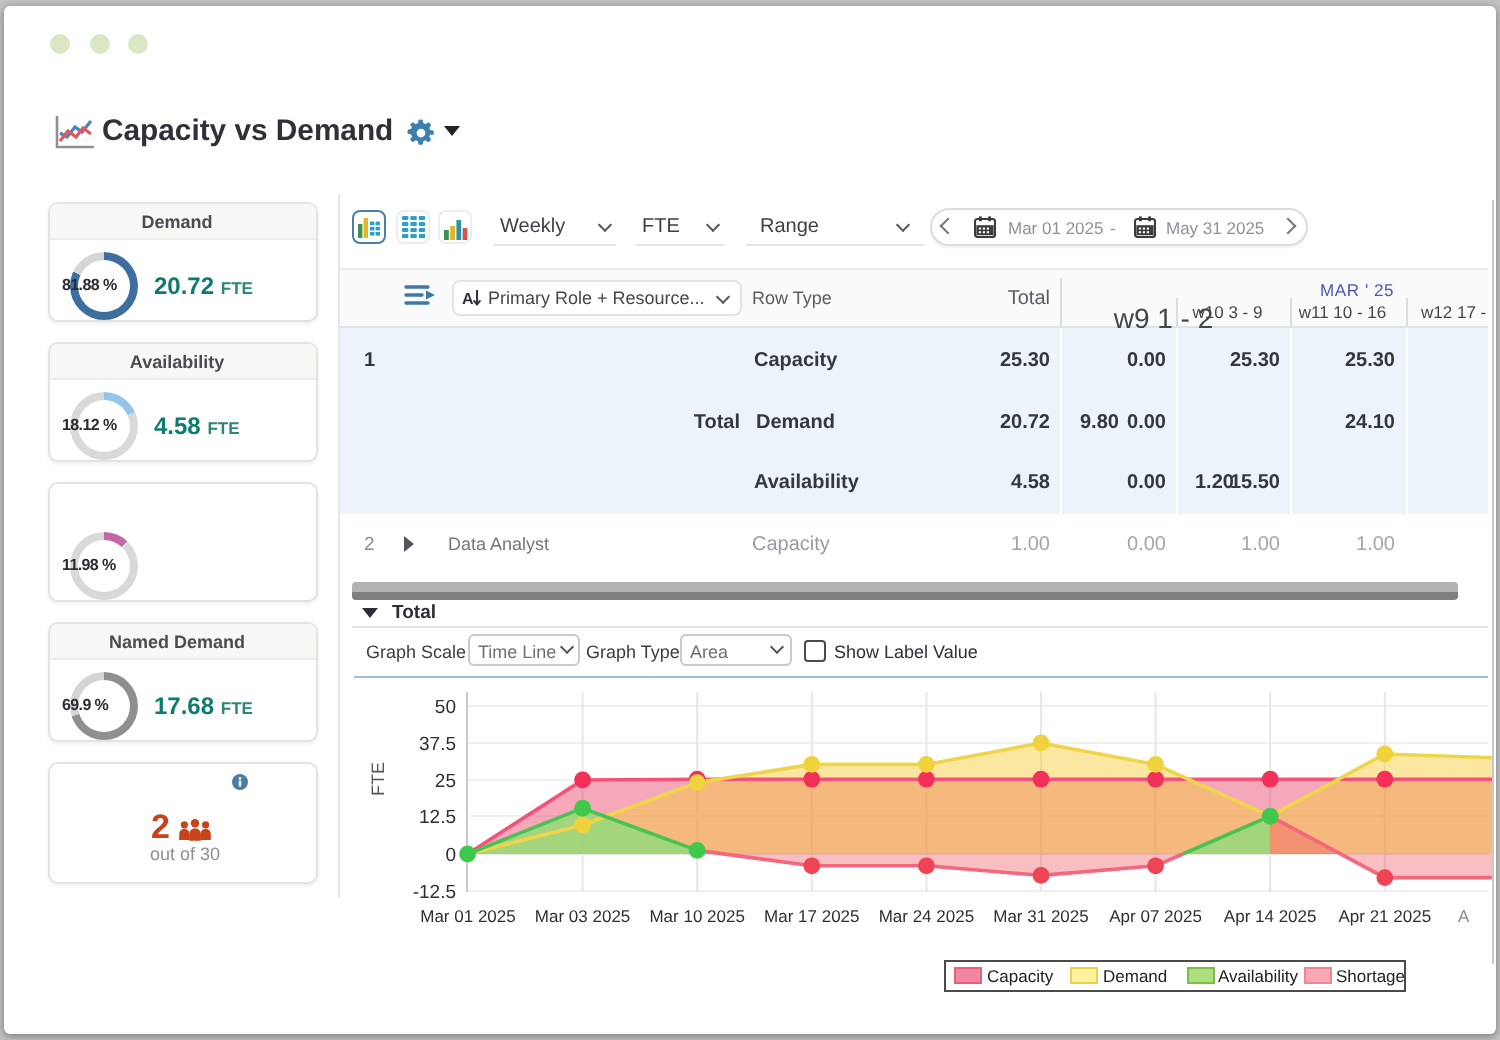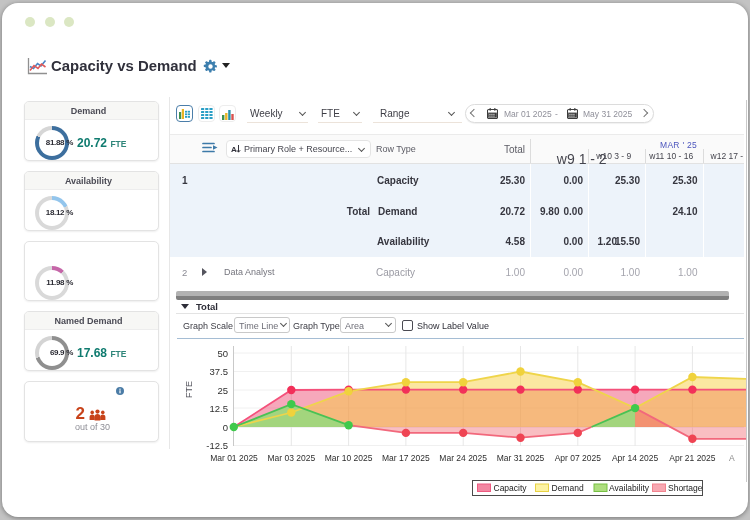--- a/index.html
+++ b/index.html
@@ -1,28 +1,28 @@
 <!DOCTYPE html>
 <html><head>
 <meta charset="utf-8">
 <style>
 * { margin:0; padding:0; box-sizing:border-box; }
 html,body { width:750px; height:520px; overflow:hidden; }
 body { background:#c3c3c3; font-family:"Liberation Sans", sans-serif; }
-.card { position:absolute; left:2px; top:3px; width:746px; height:514px; background:#fff; border-radius:16px; box-shadow:0 1px 5px rgba(0,0,0,.4); overflow:hidden; }
+.card { position:absolute; left:2px; top:3px; width:746px; height:514px; background:#fff; border-radius:3px; box-shadow:0 1px 5px rgba(0,0,0,.4); overflow:hidden; }
 .g { position:absolute; left:-2px; top:-3px; width:750px; height:520px; }
 .abs { position:absolute; }
 .dot { position:absolute; width:10px; height:10px; border-radius:50%; background:#dbe7c3; top:17px; }
 .ttl { position:absolute; left:51px; top:58px; font-size:14.9px; font-weight:700; color:#30303b; }
 
 .sc { position:absolute; left:24px; width:135px; height:60px; background:#fff; border:1px solid #e3e3e3; border-radius:5px; overflow:hidden; box-shadow:0 1px 2px rgba(0,0,0,.07); }
 .sch { height:18px; background:#f7f7f5; border-bottom:1px solid #ededed; text-align:center; font-size:9px; font-weight:700; color:#4b4b55; line-height:18px; padding-right:6px; }
 .donut { position:absolute; left:10px; top:24px; width:34px; height:34px; border-radius:50%; }
 .donut .in { position:absolute; left:3.8px; top:3.8px; width:26.4px; height:26.4px; border-radius:50%; background:#fff; }
-.donut .pc { position:absolute; left:-4px; top:0; width:42px; height:34px; text-align:right; line-height:34px; font-size:8px; font-weight:700; color:#2b2b33; letter-spacing:-0.3px; }
+.donut .pc { position:absolute; left:-4px; top:0; width:42px; height:34px; text-align:left; line-height:34px; font-size:8px; font-weight:700; color:#2b2b33; letter-spacing:-0.3px; }
 .fte { position:absolute; left:52px; top:24px; width:80px; height:34px; line-height:34px; font-size:12px; font-weight:700; color:#0f7b6f; white-space:nowrap; }
 .fte span { font-size:8.5px; color:#2f8579; }
 
 .uline { position:absolute; height:0; border-bottom:1.5px solid #ece3da; }
 .ddtxt { position:absolute; font-size:10px; color:#3e3e46; font-weight:400; }
 .chv { position:absolute; width:5px; height:5px; border-right:1.3px solid #555; border-bottom:1.3px solid #555; transform:rotate(45deg); }
 .ibtn { position:absolute; top:105px; width:17px; height:17px; border-radius:4px; border:1px solid #ededed; background:#fff; }
 </style>
 </head>
 <body>
@@ -53,20 +53,21 @@
           <div class="pc">81.88 %</div>
         </div>
  <div class="fte">20.72 <span>FTE</span></div>
 </div>
 <div class="sc" style="top:171px">
         <div class="sch">Availability</div>
  <div class="donut" style="background:conic-gradient(#93c5ec 0 18.12%, #d9d9d9 0)">
           <div class="in"></div>
           <div class="pc">18.12 %</div>
         </div>
+ <div class="fte">4.58 <span>FTE</span></div>
 </div>
 <div class="sc" style="top:241px">
  <div class="donut" style="background:conic-gradient(#c566a8 0 11.98%, #d9d9d9 0)">
           <div class="in"></div>
           <div class="pc">11.98 %</div>
         </div>
 </div>
 <div class="sc" style="top:311px">
         <div class="sch">Named Demand</div>
  <div class="donut" style="background:conic-gradient(#8f8f8f 0 69.9%, #d4d4d4 0)">

